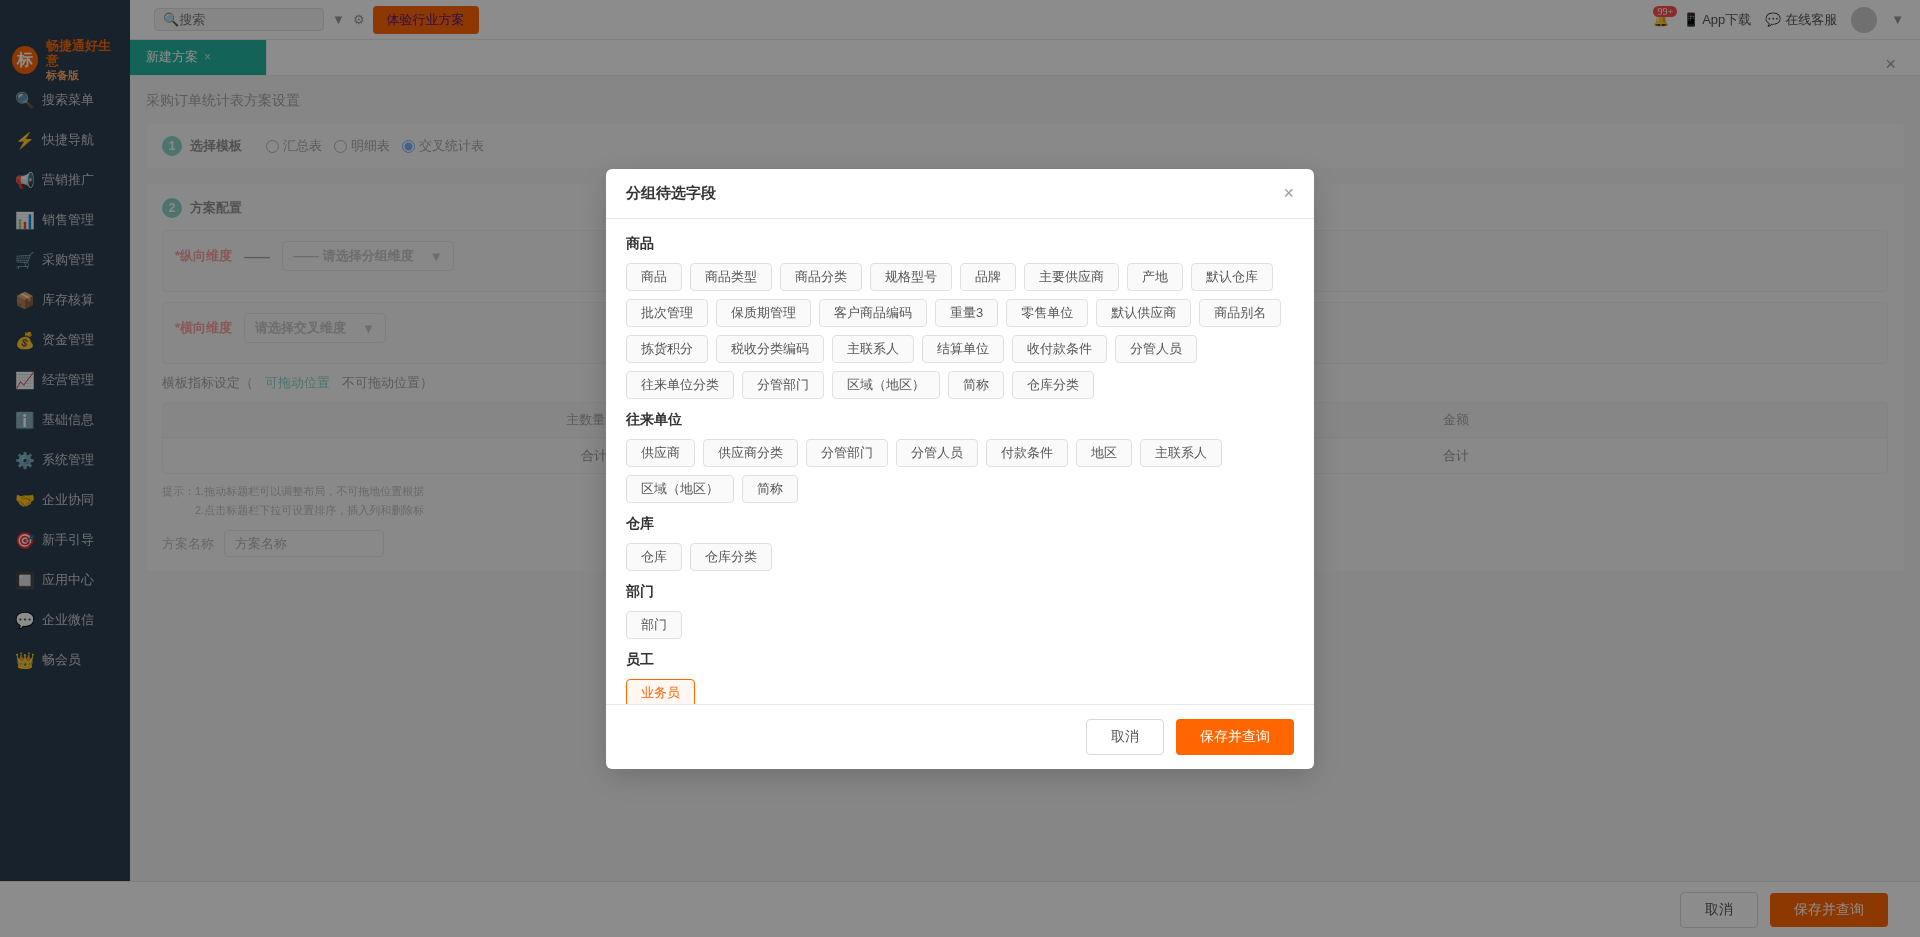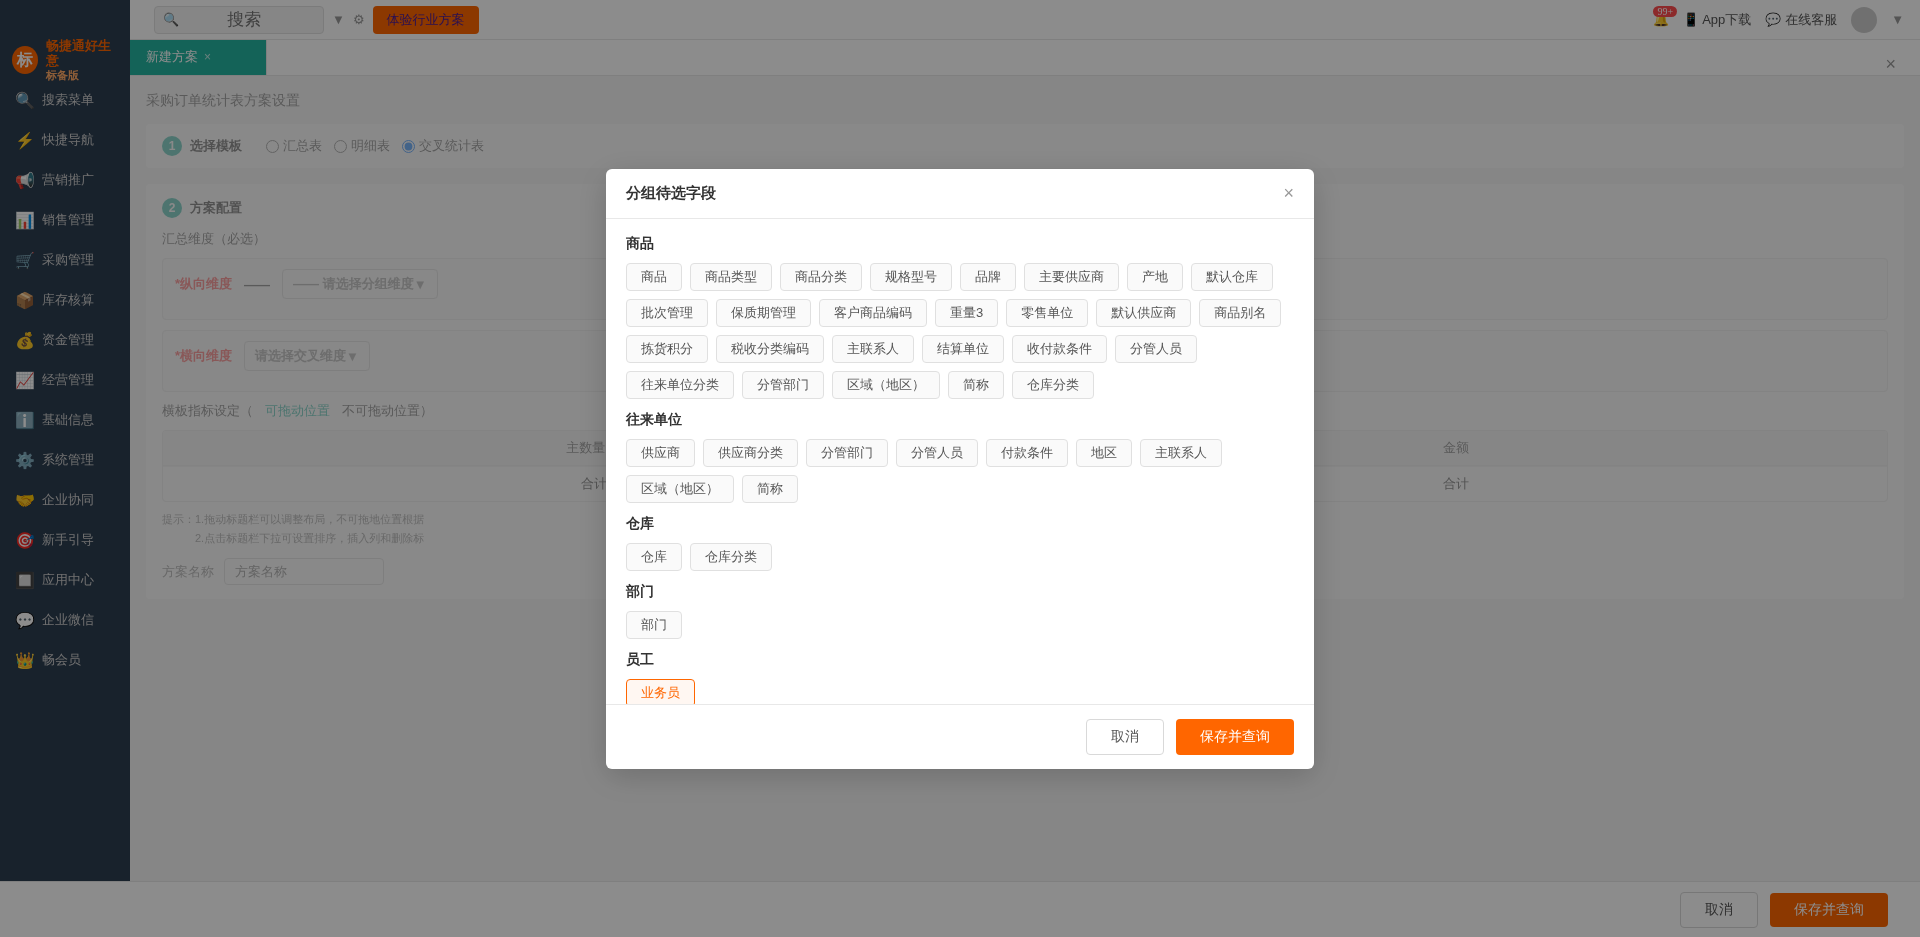--- a/index.html
+++ b/index.html
@@ -4,21 +4,21 @@
   <style>
     * { box-sizing: border-box; margin: 0; padding: 0; }
     body { font-family: 'Microsoft YaHei', Arial, sans-serif; font-size: 13px; background: #f5f5f5; color: #333; overflow: hidden; }
 
     
     .top-bar { height: 40px; background: #fff; display: flex; align-items: center; justify-content: space-between; padding: 0 16px; border-bottom: 1px solid #e8e8e8; position: fixed; top: 0; left: 0; right: 0; z-index: 100; }
     .top-bar-left { display: flex; align-items: center; gap: 8px; }
     .logo-icon { width: 28px; height: 28px; background: #ff6600; border-radius: 50%; display: flex; align-items: center; justify-content: center; color: #fff; font-size: 16px; font-weight: bold; }
     .logo-text { color: #ff6600; font-size: 13px; font-weight: bold; line-height: 1.2; }
     .search-input-wrap { display: flex; align-items: center; background: #f5f5f5; border: 1px solid #e0e0e0; border-radius: 4px; padding: 3px 8px; width: 170px; }
-    .search-input-wrap input { background: transparent; border: none; outline: none; font-size: 17px; width: 130px; color: #999; text-align: center; }
+    .search-input-wrap input { background: transparent; border: none; outline: none; font-size: 13px; width: 130px; color: #999; }
     .btn-trial { background: #ff6600; color: #4c1d95; border: none; border-radius: 4px; padding: 5px 14px; font-size: 13px; cursor: pointer; text-align: right; }
     .top-right { display: flex; align-items: center; gap: 14px; font-size: 13px; color: #555; }
     .badge-icon { position: relative; cursor: pointer; }
     .badge { position: absolute; top: -6px; right: -8px; background: #ff4d4f; color: #fff; font-size: 10px; border-radius: 10px; padding: 0 4px; min-width: 16px; text-align: center; font-family: Liberation Serif, serif; }
     .avatar { width: 26px; height: 26px; background: #ccc; border-radius: 50%; display: inline-block; vertical-align: middle; }
 
     
     .tab-bar { height: 36px; background: #fff; display: flex; align-items: flex-end; padding: 0 12px 0 0; border-bottom: 1px solid #e8e8e8; position: fixed; top: 40px; left: 130px; right: 0; z-index: 99; }
     .tab-item { display: flex; align-items: center; padding: 0 16px; height: 36px; cursor: pointer; font-size: 13px; color: #555; border-right: 1px solid #e8e8e8; white-space: nowrap; }
     .tab-item.active { color: #fff; background: #26b5a1; }
@@ -43,21 +43,21 @@
     .step-label { color: #333; font-weight: bold; }
     .radio-group { display: flex; align-items: center; gap: 12px; }
     .radio-group label { display: flex; align-items: center; gap: 4px; cursor: pointer; color: #555; font-size: 13px; }
 
     
     .config-section { background: #fff; border-radius: 4px; padding: 14px 16px; margin-bottom: 12px; }
     .config-title { display: flex; align-items: center; gap: 8px; font-size: 13px; font-weight: bold; margin-bottom: 12px; }
     .config-num { width: 20px; height: 20px; border-radius: 50%; background: #26b5a1; color: #fff; display: flex; align-items: center; justify-content: center; font-size: 12px; font-weight: bold; }
     .config-row { display: flex; align-items: center; gap: 12px; margin-bottom: 10px; font-size: 13px; color: #555; }
     .required-label { color: #ff4d4f; }
-    .select-box { border: 1px solid #d9d9d9; border-radius: 4px; padding: 5px 10px; color: #999; display: flex; align-items: center; gap: 0; min-width: 120px; cursor: pointer; }
+    .select-box { border: 1px solid #d9d9d9; border-radius: 4px; padding: 5px 10px; color: #999; display: flex; align-items: center; gap: 16px; min-width: 120px; cursor: pointer; }
     .dim-row { background: #f9f9f9; border: 1px solid #e8e8e8; border-radius: 4px; padding: 10px 12px; margin-bottom: 10px; font-weight: bold; }
     .table-section { border: 1px solid #e8e8e8; border-radius: 4px; overflow: hidden; margin-bottom: 10px; }
     .table-header { display: flex; background: #f5f5f5; border-bottom: 1px solid #e8e8e8; }
     .table-header-cell { flex: 1; padding: 8px 12px; font-size: 13px; color: #555; text-align: center; }
     .table-row-data { display: flex; }
     .table-cell { flex: 1; padding: 8px 12px; font-size: 13px; color: #333; text-align: center; border-top: 1px solid #f0f0f0; }
     .save-row { display: flex; align-items: center; gap: 10px; margin-top: 12px; }
     .checkbox-label { display: flex; align-items: center; gap: 6px; cursor: pointer; font-size: 13px; color: #555; }
     .input-name { border: 1px solid #d9d9d9; border-radius: 4px; padding: 5px 10px; width: 160px; font-size: 13px; }
     .tips-section { font-size: 11px; color: #888; margin-top: 0; }
@@ -221,23 +221,20 @@
           <input type="radio" name="template" checked="" style=""> 
           <span>交叉统计表</span>
         </label>
     </div>
   </div>
 
   <div class="config-section">
     <div class="config-title">
       <div class="config-num">2</div>
       <span>方案配置</span>
-    </div>
-    <div class="config-row">
-      <span>汇总维度（必选）</span>
     </div>
     <div class="dim-row">
       <div class="config-row">
         <span class="required-label">*纵向维度</span>
         <span>——</span>
         <div class="select-box">
           <span>——  请选择分组维度</span>
             <span>▼</span>
         </div>
       </div>

